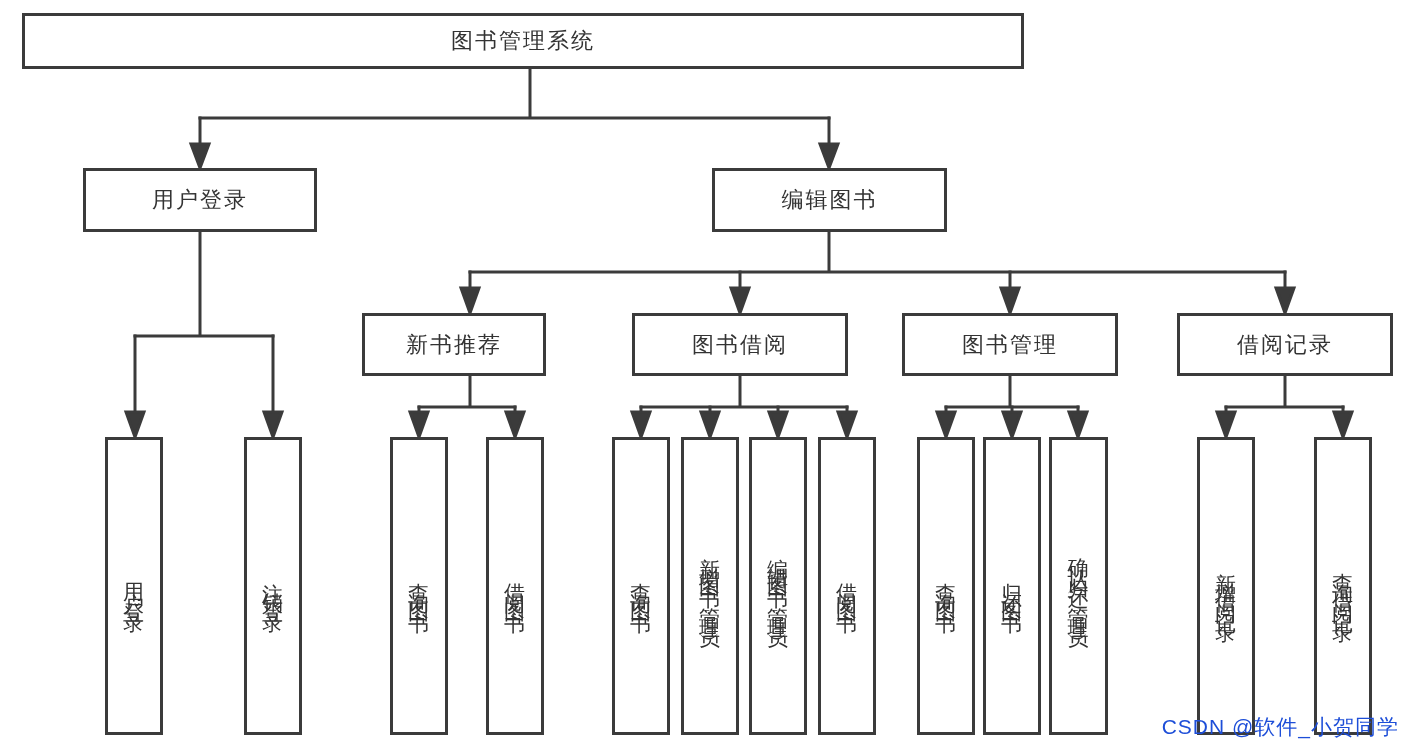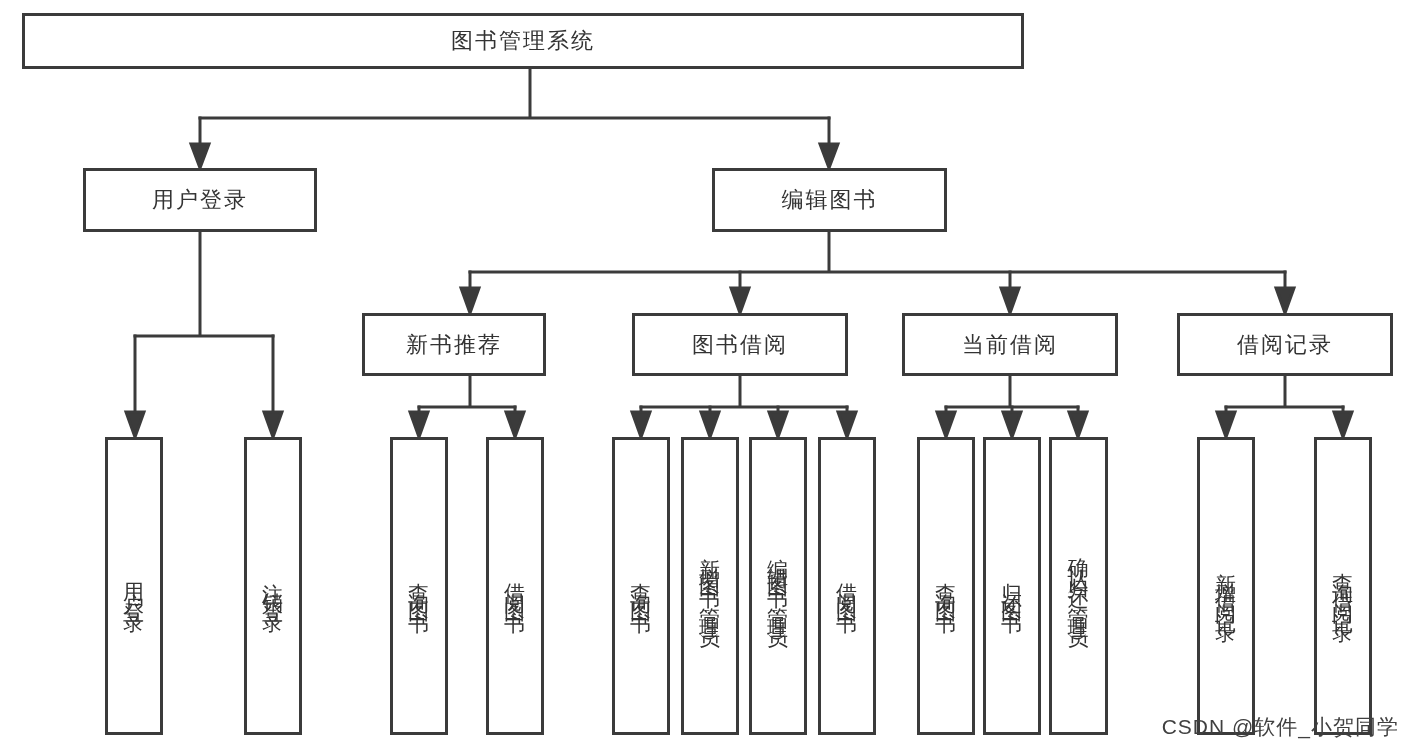--- a/index.html
+++ b/index.html
@@ -42,21 +42,21 @@
     font-size: 21px;
     letter-spacing: 10px;
     line-height: 1;
     color: #333333;
   }
   .watermark {
     position: absolute;
     right: 6px;
     top: 713px;
     font-size: 21px;
-    color: #404040;
+    color: #1d4ed8;
     letter-spacing: 1px;
     white-space: nowrap;
     z-index: 5;
   }
 </style>
 </head>
 <body>
 
 <div class="canvas">
 
@@ -149,21 +149,21 @@
     <span class="lbl">编辑图书</span>
   </div>
 
   <div class="node" style="left:362px; top:313px; width:184px; height:63px;">
     <span class="lbl">新书推荐</span>
   </div>
   <div class="node" style="left:632px; top:313px; width:216px; height:63px;">
     <span class="lbl">图书借阅</span>
   </div>
   <div class="node" style="left:902px; top:313px; width:216px; height:63px;">
-    <span class="lbl">当前借阅</span>
+    <span class="lbl">图书管理</span>
   </div>
   <div class="node" style="left:1177px; top:313px; width:216px; height:63px;justify-content:center;">
     <span class="lbl">借阅记录</span>
   </div>
 
   <div class="node leaf" style="left:105px; top:437px; width:58px; height:298px;">
     <span class="lbl-v">用户登录</span>
   </div>
   <div class="node leaf" style="left:244px; top:437px; width:58px; height:298px;">
     <span class="lbl-v">注销登录</span>

